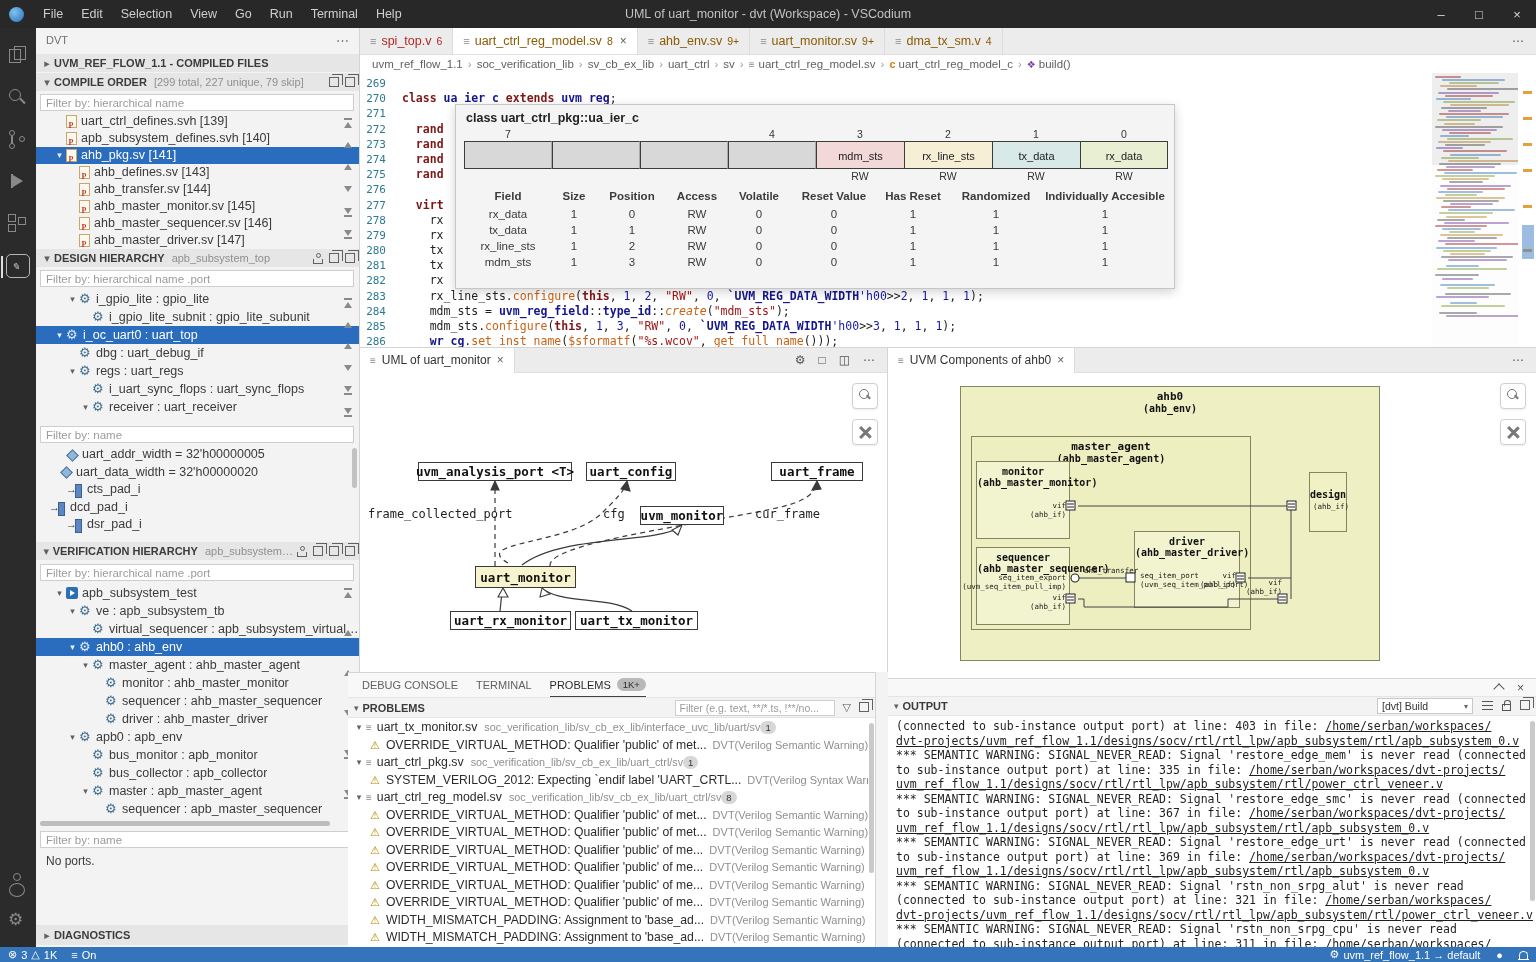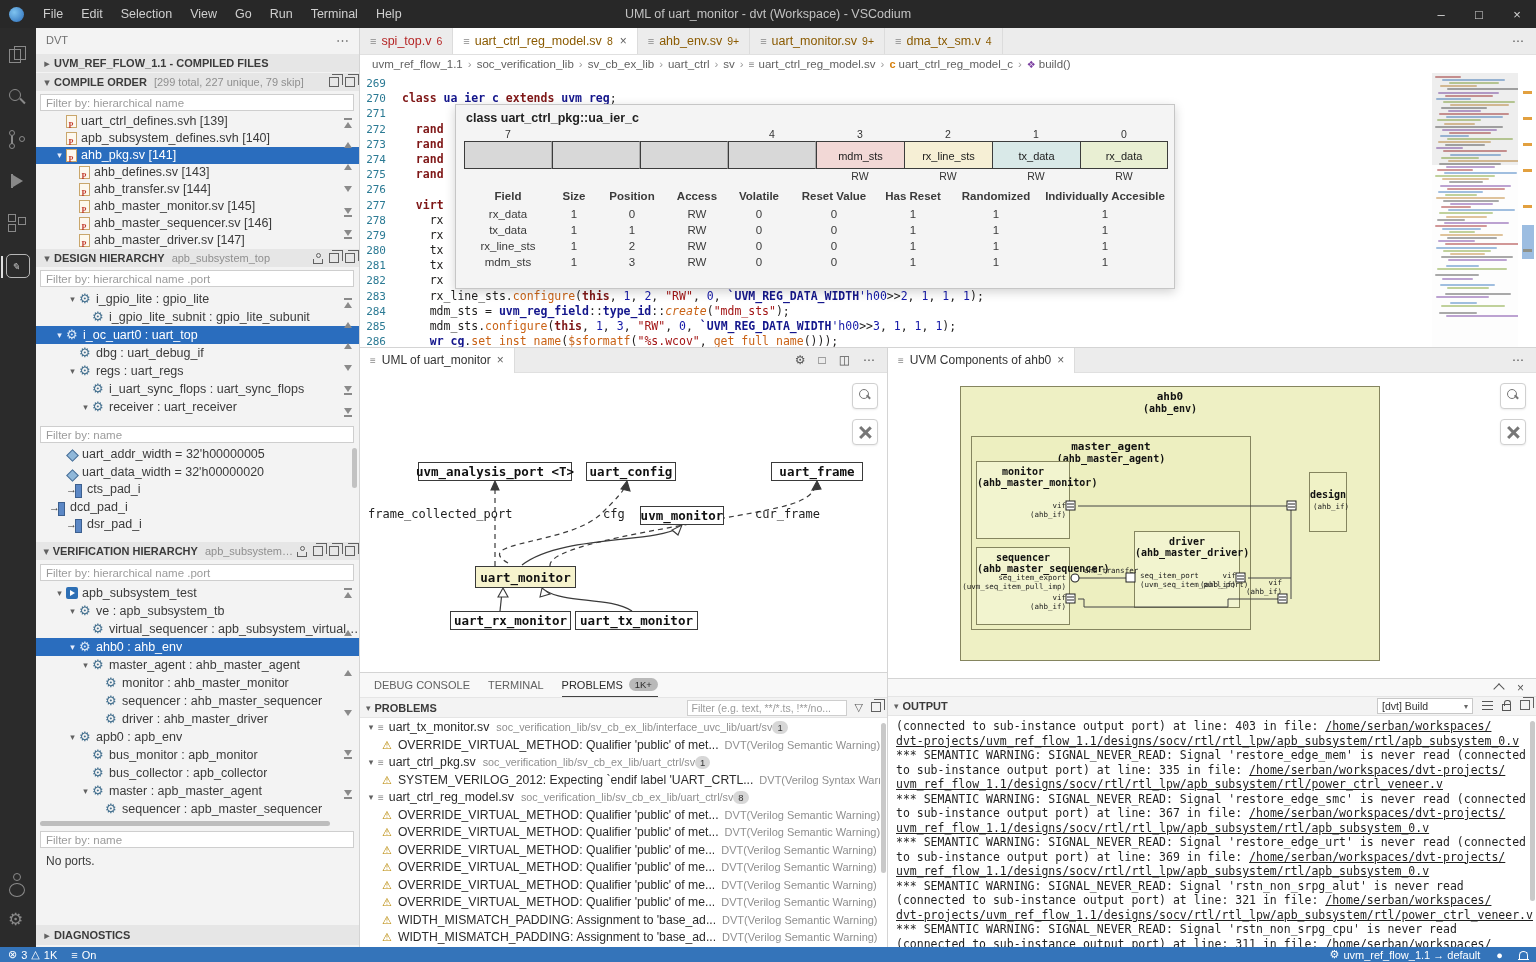--- a/index.html
+++ b/index.html
@@ -143,21 +143,21 @@
   .umlnode{position:absolute;border:1.6px solid #3a3a3a;background:#fff;font-family:"DejaVu Sans Mono",monospace;font-weight:bold;font-size:12.5px;text-align:left;color:#111;display:flex;align-items:center;justify-content:center;white-space:nowrap}
   .umlnode.hl{background:#f6f3cd}
   .umllabel{position:absolute;font-family:"DejaVu Sans Mono",monospace;font-size:12px;color:#222;white-space:nowrap}
   .uvmbox{position:absolute;border:1px solid #85855f;font-family:"DejaVu Sans Mono",monospace;color:#111}
   .uvmbox .bt1{font-weight:bold;font-size:11px;text-align:center;margin-top:3px;white-space:nowrap}
   .uvmbox .bt2{font-weight:bold;font-size:10px;text-align:center;white-space:nowrap}
   .uvmport{position:absolute;font-family:"DejaVu Sans Mono",monospace;font-size:7.5px;line-height:8.5px;color:#222;white-space:nowrap}
   .uvmport.r{text-align:right}
 
   
-  #problemspanel{position:absolute;left:360px;top:672px;width:528px;height:275px;background:#fff;border-top:1px solid #d4d4d4;border-right:1px solid #d4d4d4;overflow:hidden}
+  #problemspanel{position:absolute;left:348px;top:672px;width:528px;height:275px;background:#fff;border-top:1px solid #d4d4d4;border-right:1px solid #d4d4d4;overflow:hidden}
   .btabs{height:24px;display:flex;align-items:center;gap:18px;padding:0 14px;background:#f8f8f8;font-size:11px;color:#616161}
   .btab{height:24px;display:flex;align-items:center;gap:6px;text-transform:uppercase;cursor:pointer}
   .btab.active{color:#2b2b2b;border-bottom:1.5px solid #424242}
   .pillbadge{background:#b9b9b9;color:#2b2b2b;border-radius:8px;font-size:9.5px;padding:1px 6px}
   .phead{height:21px;background:#f3f3f3;display:flex;align-items:center;padding:0 6px;font-size:11px;font-weight:bold;color:#3b3b3b;border-top:1px solid #e5e5e5;border-bottom:1px solid #e5e5e5}
   .phead .chev{font-weight:normal;color:#616161;margin-right:4px;font-size:9px}
   .phead .pfilter{margin-left:auto;width:160px;height:16px;border:1px solid #cecece;background:#fff;font-size:10.5px;padding:1px 4px;color:#3b3b3b}
   .phead .pfilter::placeholder{color:#9b9b9b}
   .phead .fico{margin-left:8px;color:#555;font-size:11px;font-weight:normal}
   #problems-list{position:absolute;left:0;top:46px;width:520px}
@@ -369,21 +369,21 @@
           <span class="tlabel">receiver : uart_receiver</span>
         </div>
       </div>
     <input class="filter" style="top: 398px;" placeholder="Filter by: name">
     <div id="dh-params" class="treebox" style="top:418px;height:88px">
         <div class="trow" style="line-height: 17.6px; height: 17.6px; padding-left: 17px;">
           <span class="chev">&nbsp;</span>
           <span class="tico param"></span>
           <span class="tlabel">uart_addr_width = 32'h00000005</span>
         </div>
-        <div class="trow" style="line-height: 17.6px; height: 17.6px; padding-left: 17px; align-items: flex-end;">
+        <div class="trow" style="line-height: 17.6px; height: 17.6px; padding-left: 11px;">
           <span class="chev">&nbsp;</span>
           <span class="tico param"></span>
           <span class="tlabel">uart_data_width = 32'h00000020</span>
         </div>
         <div class="trow" style="line-height: 17.6px; height: 17.6px; padding-left: 17px;">
           <span class="chev">&nbsp;</span>
           <span class="tico inport"></span>
           <span class="tlabel">cts_pad_i</span>
         </div>
         <div class="trow" style="line-height: 17.6px; height: 17.6px; ">

